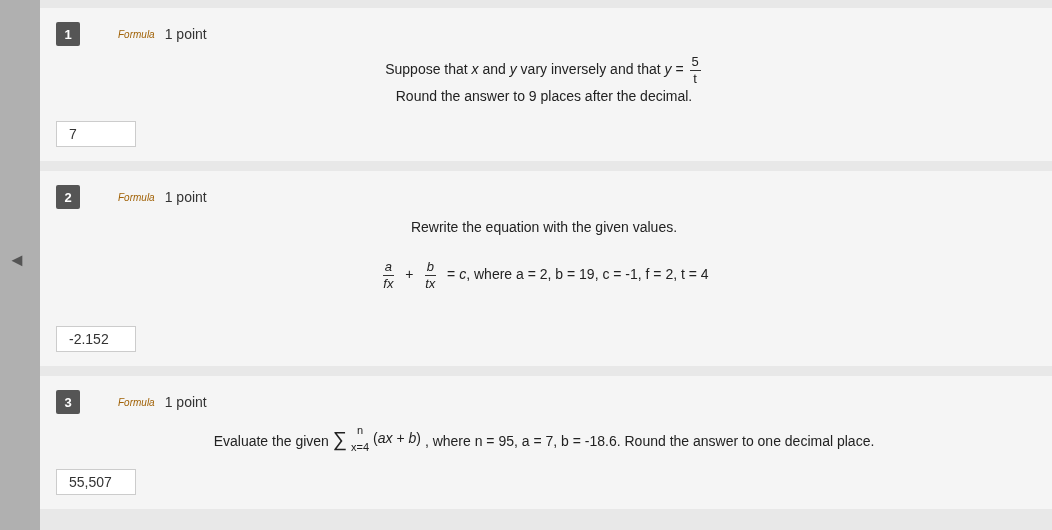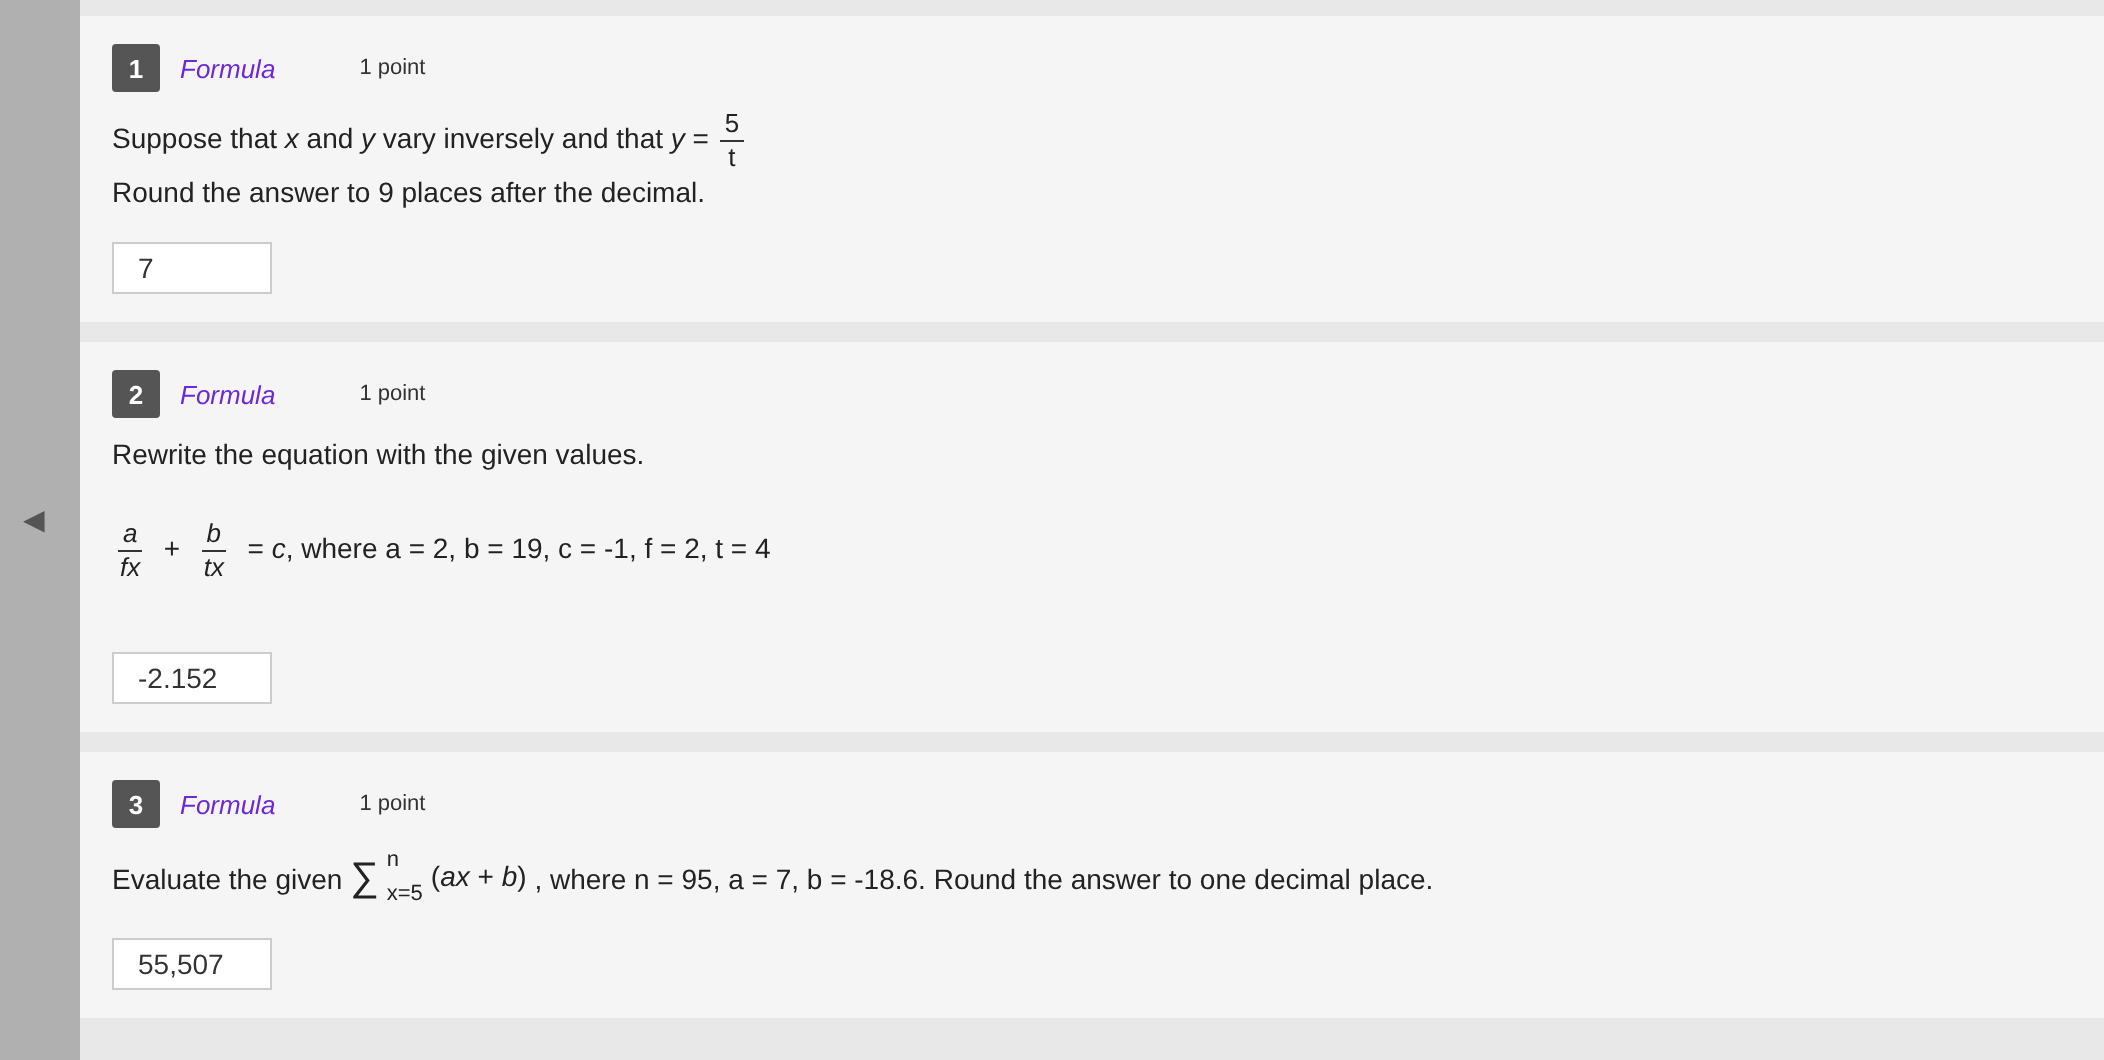--- a/index.html
+++ b/index.html
@@ -49,34 +49,35 @@
       font-size: 13px;
       font-weight: bold;
       width: 24px;
       height: 24px;
       display: flex;
       align-items: center;
       justify-content: center;
       border-radius: 2px;
     }
     .question-type {
-      font-size: 13px;
-      color: #6d28d9;
+      font-size: 10px;
+      color: #a16207;
       font-style: italic;
+      margin-left: 28px;
     }
     .question-points {
-      font-size: 11px;
+      font-size: 14px;
       color: #333;
-      margin-left: 32px;
     }
     .question-text {
       font-size: 14px;
       color: #222;
       margin-bottom: 8px;
       line-height: 1.5;
+      text-align: center;
     }
     .answer-box {
       display: inline-block;
       background: #fff;
       border: 1px solid #ccc;
       padding: 4px 12px;
       font-size: 14px;
       color: #333;
       min-width: 80px;
       margin-top: 6px;
@@ -167,21 +168,21 @@
       <span class="question-number">3</span>
       <span class="question-type">Formula</span>
       <span class="question-points">1 point</span>
     </div>
     <div class="question-text">
       <span>Evaluate the given </span>
       <span class="sigma-expr">
         <span class="sigma-symbol">∑</span>
         <span class="sigma-limits">
           <span>n</span>
-          <span>x=5</span>
+          <span>x=4</span>
         </span>
         <span>(<span class="math-expr">ax</span> + <span class="math-expr">b</span>)</span>
       </span>
       <span>, where n = 95, a = 7, b = -18.6. Round the answer to one decimal place.</span>
     </div>
     <div class="answer-box">55,507</div>
   </div>
 
 </div>
 

